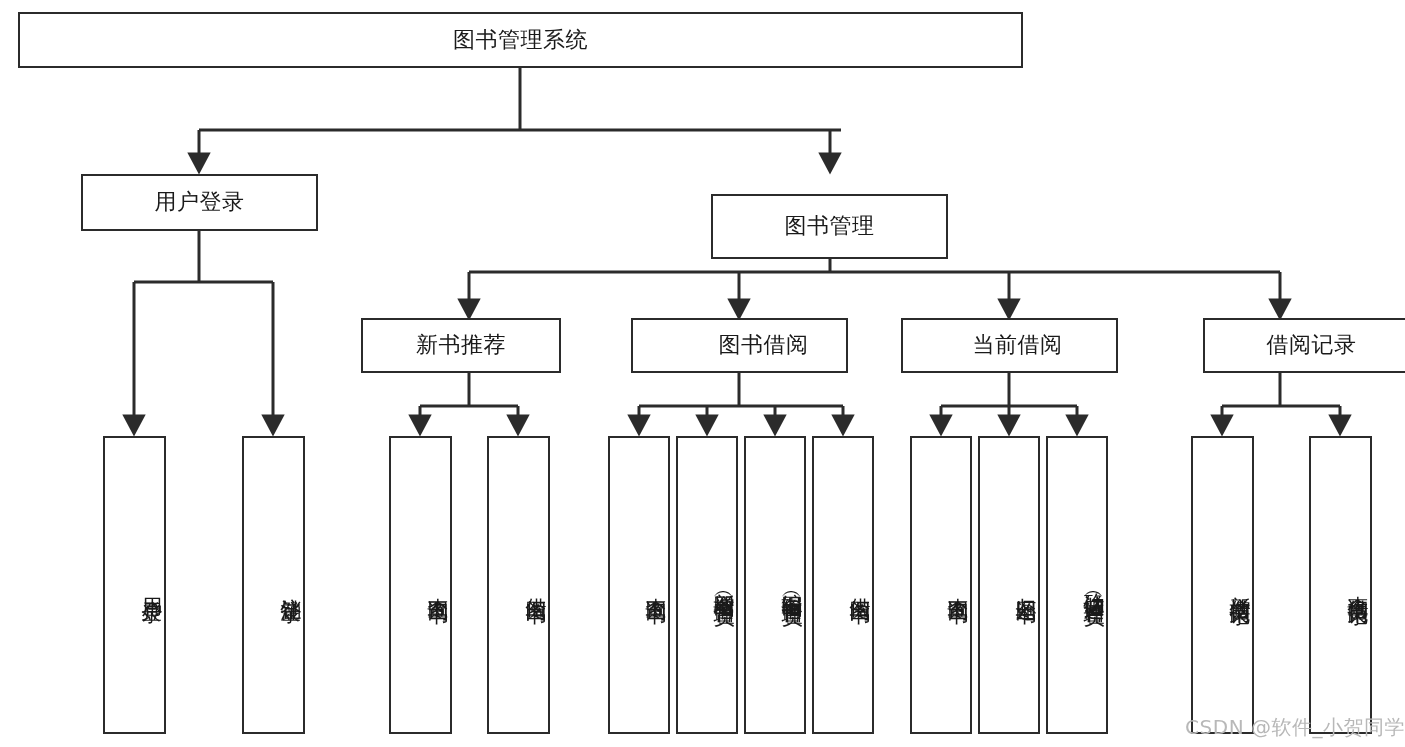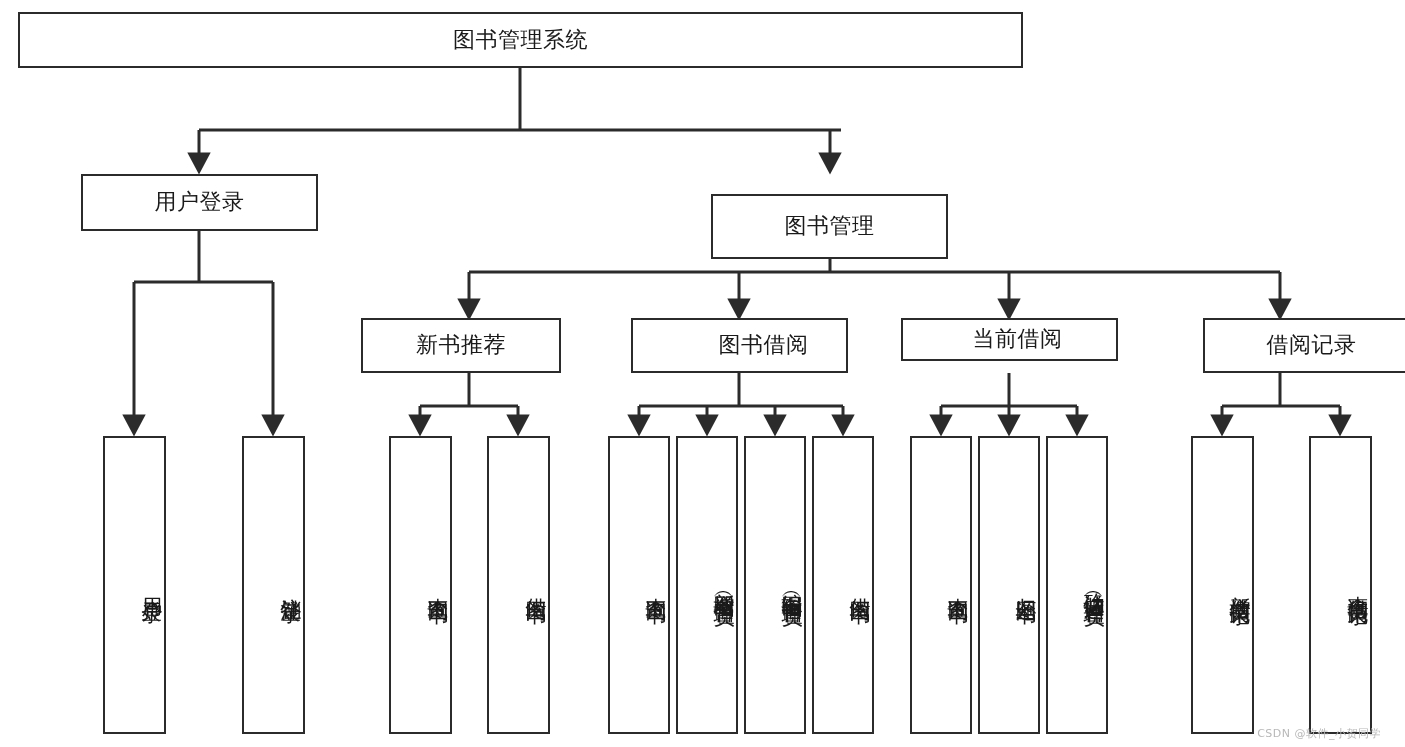--- a/index.html
+++ b/index.html
@@ -54,23 +54,23 @@
   }
   .node.vertical .vlabel {
     writing-mode: vertical-rl;
     text-orientation: upright;
     display: block;
     text-align: center;
     max-height: 100%;
   }
   #watermark {
     position: absolute;
-    right: 24px;
+    right: 0;
     bottom: 6px;
-    font-size: 11px;
+    font-size: 20px;
     color: #b8b8b8;
     letter-spacing: 0.5px;
     white-space: nowrap;
     user-select: none;
     margin-left: 36px;
   }
 </style>
 </head>
 <body>
 
@@ -137,21 +137,21 @@
   <div class="node horizontal" style="left:711px; top:174px; width:237px; height:65px;margin-top:20px;">
     <span>图书管理</span>
   </div>
 
   <div class="node horizontal" style="left:361px; top:318px; width:200px; height:55px;">
     <span>新书推荐</span>
   </div>
   <div class="node horizontal" style="left:631px; top:318px; width:217px; height:55px;padding-left:48px;">
     <span>图书借阅</span>
   </div>
-  <div class="node horizontal" style="left:901px; top:318px; width:217px; height:43px;padding-left:16px;">
+  <div class="node horizontal" style="left:901px; top:318px; width:217px; height:55px;padding-left:16px;">
     <span>当前借阅</span>
   </div>
   <div class="node horizontal" style="left:1171px; top:318px; width:217px; height:55px;margin-left:32px;">
     <span>借阅记录</span>
   </div>
 
   <div class="node vertical" style="left:103px; top:436px; width:63px; height:298px;">
     <span class="vlabel">用户登录</span>
   </div>
   <div class="node vertical" style="left:242px; top:436px; width:63px; height:298px;">

